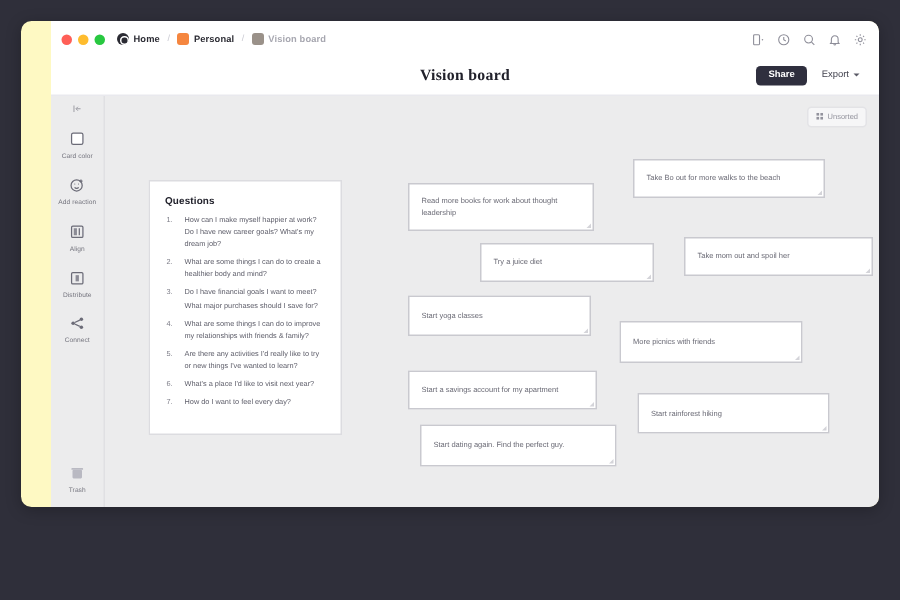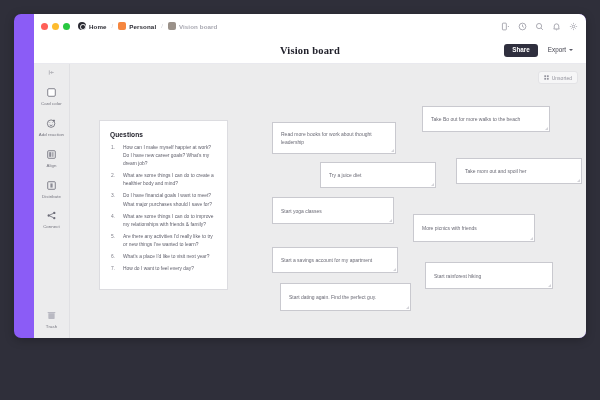--- a/index.html
+++ b/index.html
@@ -13,21 +13,21 @@
     position: relative;
     width: 600px; height: 400px;
     background: #2f2f3a;
   }
 
   
   .window {
     position: absolute;
     left: 14px; top: 14px;
     width: 572px; height: 324px;
-    background: #8b5cf6;
+    background: #fef9c3;
     border-radius: 7px;
     overflow: hidden;
     box-shadow: 0 2px 10px rgba(0,0,0,.25);
     display: flex; flex-direction: column; padding-left: 20px;
   }
 
   
   .titlebar {
     height: 24px;
     background: #ffffff;

